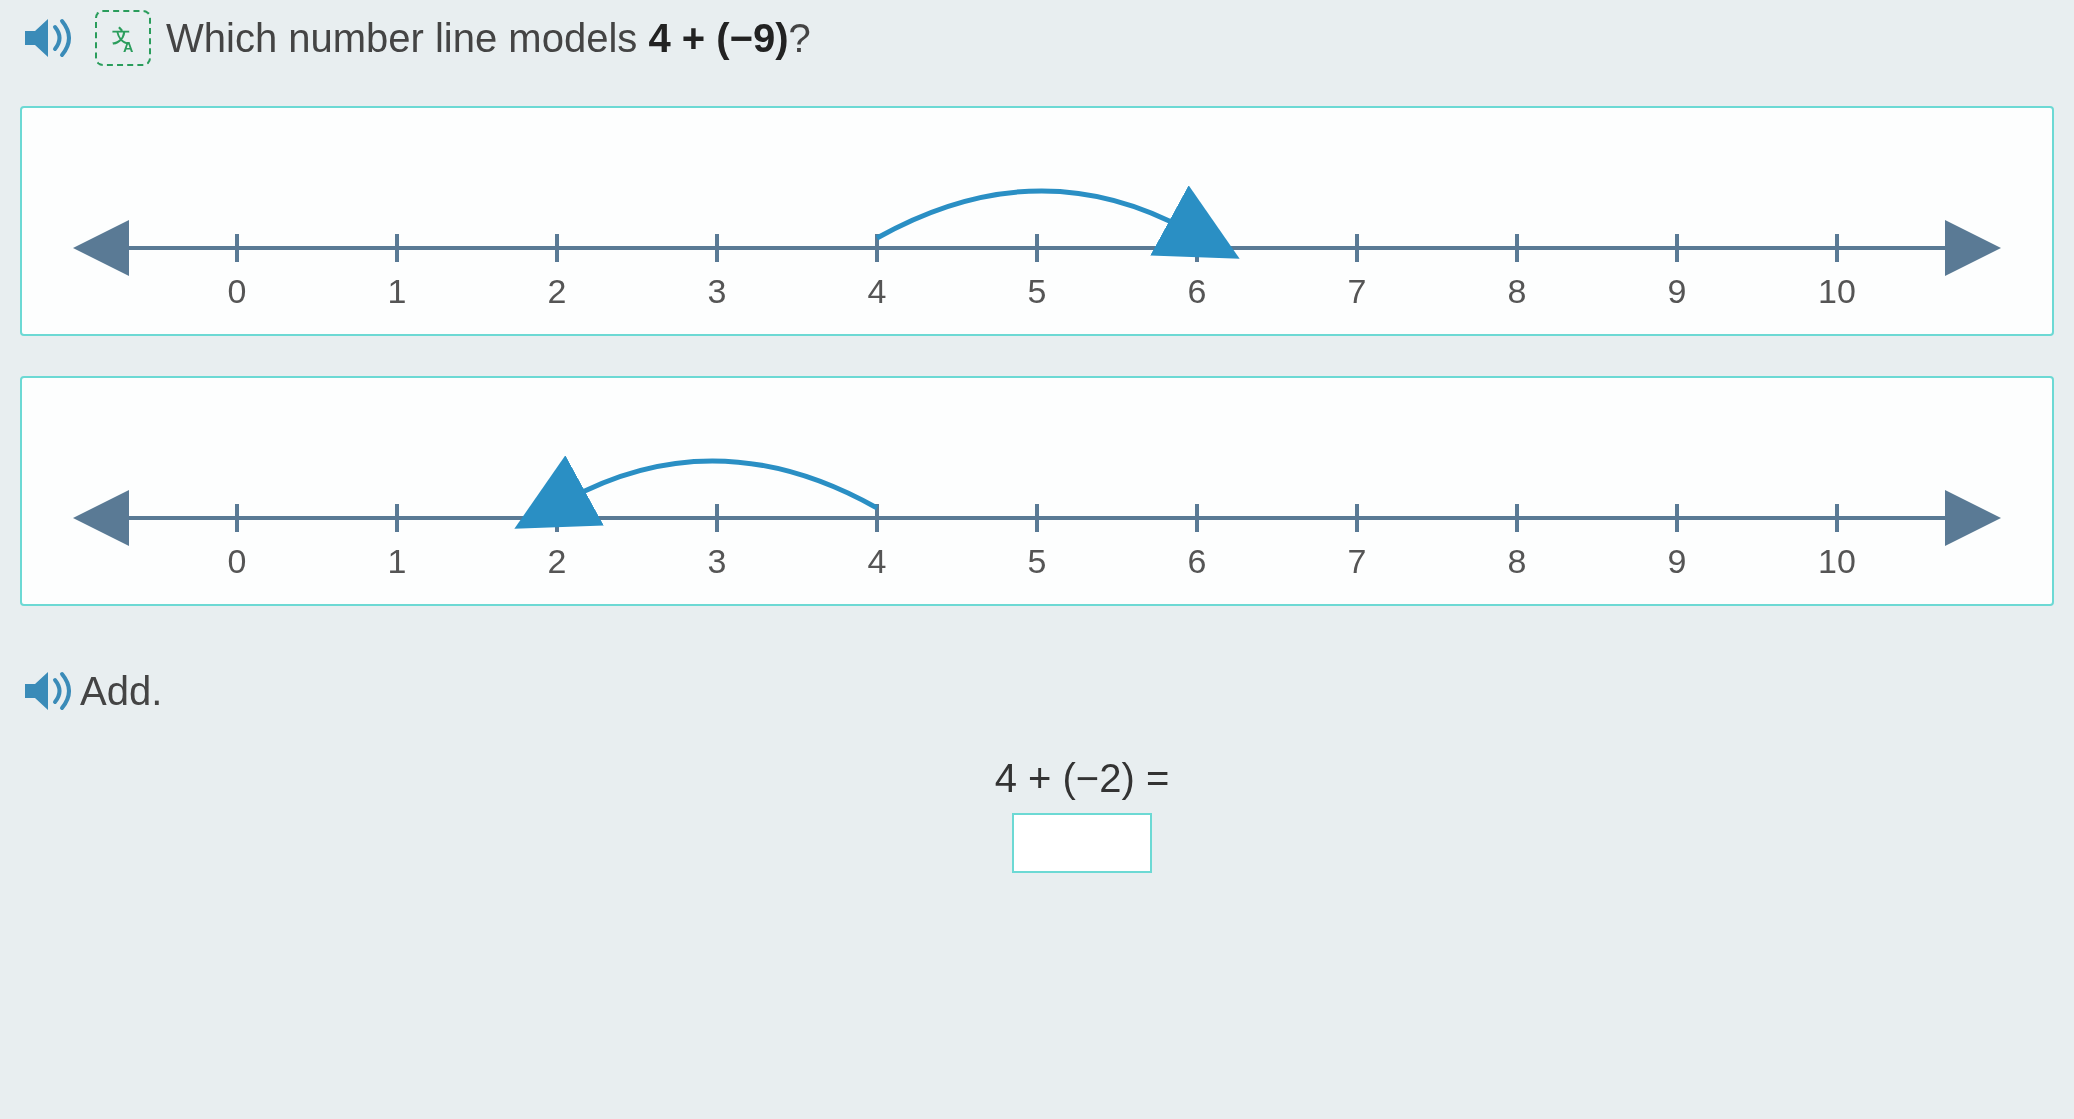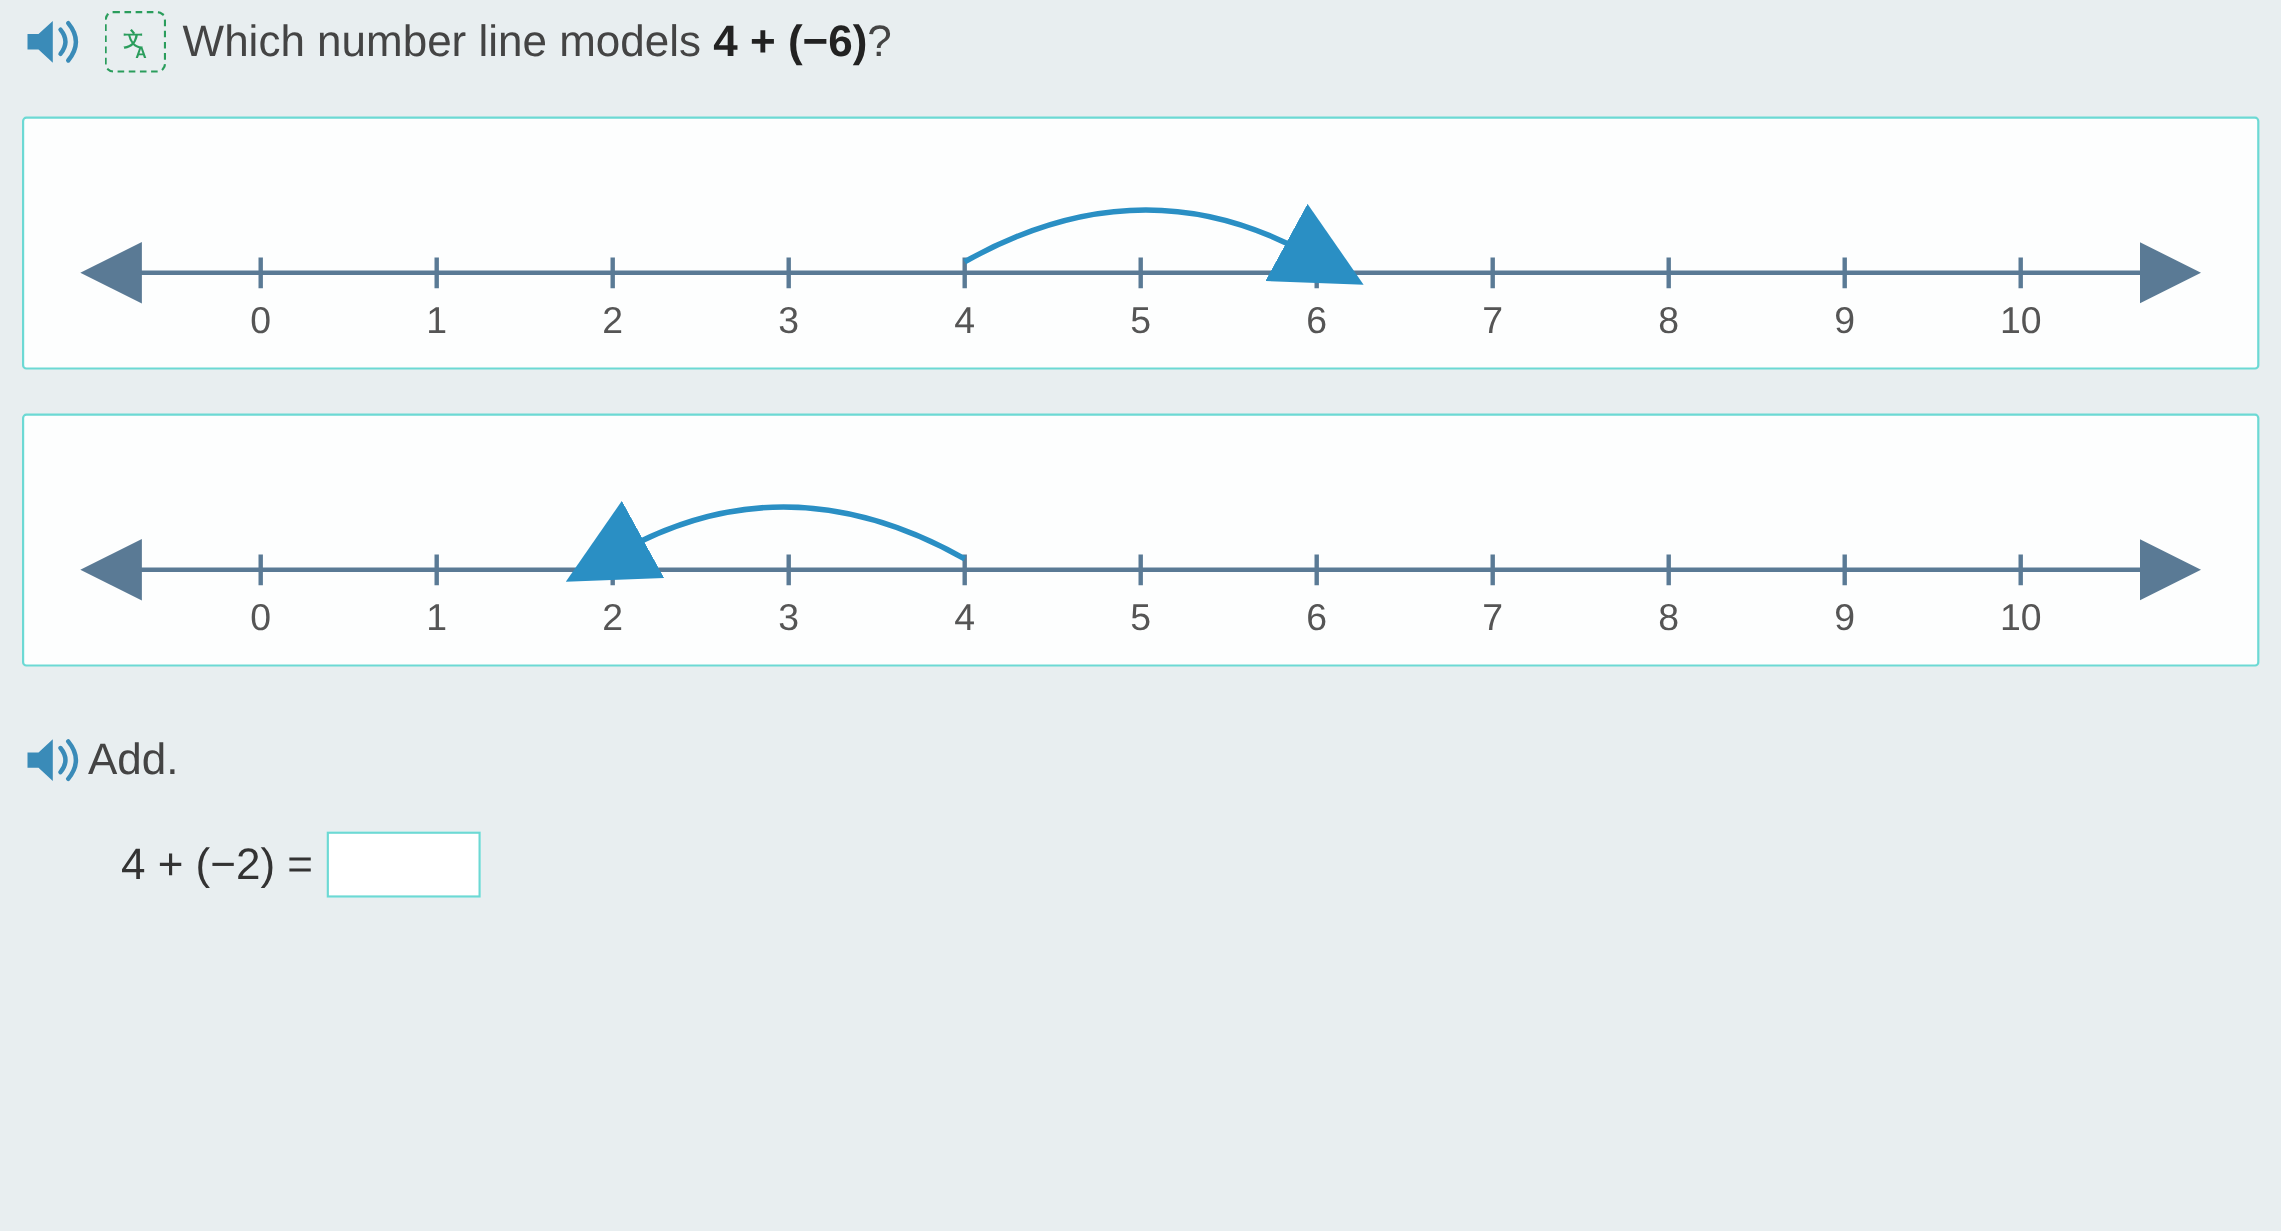--- a/index.html
+++ b/index.html
@@ -71,20 +71,21 @@
       font-size: 40px;
       color: #444;
     }
     .equation-row {
       margin-left: 90px;
       font-size: 40px;
       color: #333;
       display: flex;
       align-items: center;
       gap: 12px;
+      flex-direction: column;
     }
     .answer-input {
       width: 140px;
       height: 60px;
       border: 2px solid #6cd9d4;
       background: #fff;
       font-size: 36px;
       text-align: center;
       color: #333;
       font-family: inherit;
@@ -107,21 +108,21 @@
       <path d="M42 8 Q56 25 42 42" stroke="#3a8bb8" stroke-width="4" fill="none" stroke-linecap="round"></path>
     </svg>
   </span>
   <span class="translate-icon">
     <svg viewBox="0 0 40 40" width="36" height="36">
       <text x="8" y="24" font-size="20" fill="#2a9d5c" font-weight="bold">文</text>
       <text x="20" y="36" font-size="16" fill="#2a9d5c" font-weight="bold">A</text>
     </svg>
   </span>
   <span class="question-text">
-    <span>Which number line models </span><b>4 + (−6)</b><span>?</span>
+    <span>Which number line models </span><b>4 + (−9)</b><span>?</span>
   </span>
 </div>
 
 <div class="choice-card">
   <div class="numberline-wrap">
     <svg class="numberline-svg" viewBox="0 0 1900 170">
       <defs>
         <marker id="arrR" markerWidth="14" markerHeight="14" refX="3" refY="7" orient="auto">
           <path d="M0,0 L14,7 L0,14 Z" fill="#5a7a95"></path>
         </marker>

